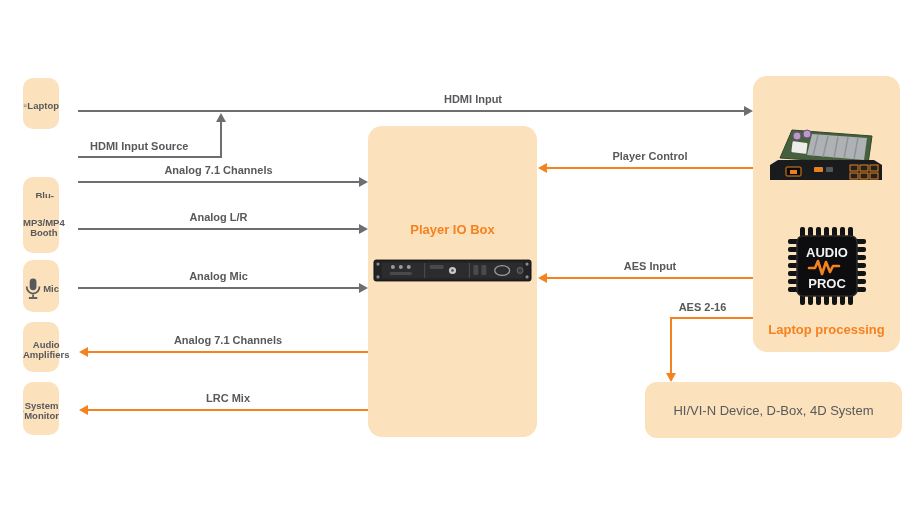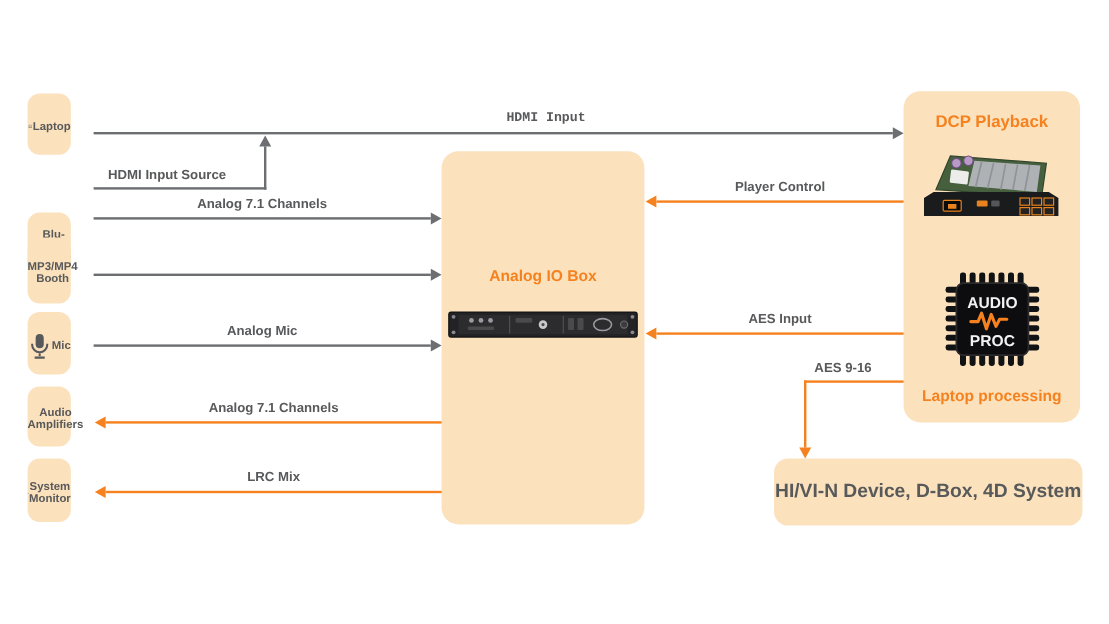--- a/index.html
+++ b/index.html
@@ -33,21 +33,21 @@
 
   #dcp-box{left:753px;top:76px;width:147px;height:276px;}
   #dcp-title{top:17px;font-size:14px;}
   #sr-img{position:absolute;top:44px;left:13px;}
   #sr-model{top:114px;font-size:17px;}
   #chip-img{position:absolute;top:150px;left:34px;}
   #dcp-caption{top:246px;font-size:13px;}
 
   #target-box{left:645px;top:382px;width:257px;height:56px;border-radius:12px;
               display:flex;align-items:center;justify-content:center;}
-  #target-box span{font-size:16px;font-weight:700;color:var(--dark);text-align:right;}
+  #target-box span{font-size:13px;font-weight:400;color:var(--dark);text-align:right;}
 
   
   .hline{position:absolute;height:2px;}
   .vline{position:absolute;width:2px;}
   .ldark{background:var(--line-dark);}
   .lorange{background:var(--orange);}
   .arr{position:absolute;width:0;height:0;}
   .arr-r-dark{border-top:5px solid transparent;border-bottom:5px solid transparent;border-left:9px solid var(--line-dark);}
   .arr-u-dark{border-left:5px solid transparent;border-right:5px solid transparent;border-bottom:9px solid var(--line-dark);}
   .arr-l-orange{border-top:5px solid transparent;border-bottom:5px solid transparent;border-right:9px solid var(--orange);}
@@ -118,21 +118,21 @@
       <path d="M11 6 a8.5 8.5 0 0 1 12 0" stroke="#58595B" stroke-width="2" fill="none"></path>
       <path d="M13.8 9 a4.6 4.6 0 0 1 6.4 0" stroke="#58595B" stroke-width="2" fill="none"></path>
       <circle cx="17" cy="11.4" r="1.3" fill="#58595B"></circle>
       <rect x="4" y="14" width="26" height="11" rx="5.5" fill="#58595B"></rect>
       <text x="17" y="22.6" font-size="8" fill="#FBE1BC" text-anchor="middle" font-family="DejaVu Sans">♪</text>
     </svg>
     <span class="dlabel">System Monitor</span>
   </div>
 
   <div class="bigbox" id="aib-box">
-    <div class="orange-title" id="aib-title">Analog IO Box</div>
+    <div class="orange-title" id="aib-title">Player IO Box</div>
     <svg id="aib-rack" width="159" height="23" viewBox="0 0 160 23">
       <rect x="1" y="1" width="158" height="21" rx="2" fill="#232325" stroke="#141415"></rect>
       <rect x="9" y="3.5" width="142" height="16" fill="#2C2C2E"></rect>
       <circle cx="5" cy="5" r="1.6" fill="#8A8A8E"></circle>
         <circle cx="5" cy="18" r="1.6" fill="#8A8A8E"></circle>
       <circle cx="155" cy="5" r="1.6" fill="#8A8A8E"></circle>
         <circle cx="155" cy="18" r="1.6" fill="#8A8A8E"></circle>
       <circle cx="20" cy="8" r="2" fill="#9A9AA0"></circle>
         <circle cx="28" cy="8" r="2" fill="#9A9AA0"></circle>
         <circle cx="36" cy="8" r="2" fill="#9A9AA0"></circle>
@@ -143,21 +143,20 @@
         <circle cx="80" cy="11.5" r="1.3" fill="#4A4A4C"></circle>
       <line x1="97" y1="4" x2="97" y2="19" stroke="#4F4F52" stroke-width="1"></line>
       <rect x="101" y="6" width="5" height="10" rx="1" fill="#4A4A4C"></rect>
       <rect x="109" y="6" width="5" height="10" rx="1" fill="#4A4A4C"></rect>
       <ellipse cx="130" cy="11.5" rx="7.5" ry="5" fill="none" stroke="#9A9AA0" stroke-width="1.3"></ellipse>
       <circle cx="148" cy="11.5" r="3" fill="#3C3C3E" stroke="#6B6B6E" stroke-width="1"></circle>
     </svg>
   </div>
 
   <div class="bigbox" id="dcp-box">
-    <div class="orange-title" id="dcp-title">DCP Playback</div>
     <svg id="sr-img" width="120" height="64" viewBox="0 0 120 64">
       <path d="M14 38 L26 10 L106 16 L102 44 Z" fill="#46603E" stroke="#32462E" stroke-width="1"></path>
       <path d="M46 14 L101 18 L98 40 L41 35 Z" fill="#AEB2B5"></path>
       <line x1="52" y1="15" x2="47" y2="36" stroke="#8F9397" stroke-width="1.4"></line>
       <line x1="62" y1="16" x2="57" y2="37" stroke="#8F9397" stroke-width="1.4"></line>
       <line x1="72" y1="16.5" x2="68" y2="38" stroke="#8F9397" stroke-width="1.4"></line>
       <line x1="82" y1="17" x2="78" y2="38.5" stroke="#8F9397" stroke-width="1.4"></line>
       <line x1="92" y1="17.5" x2="88" y2="39" stroke="#8F9397" stroke-width="1.4"></line>
       <circle cx="31" cy="16" r="4" fill="#B89AC6" stroke="#6D4D7D" stroke-width="1"></circle>
       <circle cx="41" cy="14" r="4" fill="#B89AC6" stroke="#6D4D7D" stroke-width="1"></circle>
@@ -212,33 +211,34 @@
     </svg>
     <div class="orange-title" id="dcp-caption">Laptop processing</div>
   </div>
 
   <div class="bigbox" id="target-box">
     <span>HI/VI-N Device, D-Box, 4D System</span>
   </div>
 
   <div class="hline ldark" style="left:78px;top:110px;width:666px;"></div>
   <div class="arr arr-r-dark" style="left:744px;top:106px;"></div>
-  <div class="clabel ctr" style="left:330px;top:93px;width:250px;font-family:Liberation Mono, monospace;">HDMI Input</div>
+  <div class="clabel ctr" style="left:348px;top:93px;width:250px;">HDMI Input</div>
 
   <div class="hline ldark" style="left:78px;top:156px;width:144px;"></div>
   <div class="vline ldark" style="left:220px;top:122px;height:36px;"></div>
   <div class="arr arr-u-dark" style="left:216px;top:113px;"></div>
   <div class="clabel" style="left:90px;top:140px;">HDMI Input Source</div>
 
   <div class="hline ldark" style="left:78px;top:181px;width:281px;"></div>
   <div class="arr arr-r-dark" style="left:359px;top:177px;"></div>
   <div class="clabel ctr" style="left:78px;top:164px;width:281px;">Analog 7.1 Channels</div>
 
   <div class="hline ldark" style="left:78px;top:228px;width:281px;"></div>
   <div class="arr arr-r-dark" style="left:359px;top:224px;"></div>
+  <div class="clabel ctr" style="left:78px;top:211px;width:281px;">Analog L/R</div>
 
   <div class="hline ldark" style="left:78px;top:287px;width:281px;"></div>
   <div class="arr arr-r-dark" style="left:359px;top:283px;"></div>
   <div class="clabel ctr" style="left:78px;top:270px;width:281px;">Analog Mic</div>
 
   <div class="hline lorange" style="left:88px;top:351px;width:280px;"></div>
   <div class="arr arr-l-orange" style="left:79px;top:347px;"></div>
   <div class="clabel ctr" style="left:88px;top:334px;width:280px;">Analog 7.1 Channels</div>
 
   <div class="hline lorange" style="left:88px;top:409px;width:280px;"></div>
@@ -249,15 +249,15 @@
   <div class="arr arr-l-orange" style="left:538px;top:163px;"></div>
   <div class="clabel ctr" style="left:547px;top:150px;width:206px;">Player Control</div>
 
   <div class="hline lorange" style="left:547px;top:277px;width:206px;"></div>
   <div class="arr arr-l-orange" style="left:538px;top:273px;"></div>
   <div class="clabel ctr" style="left:547px;top:260px;width:206px;">AES Input</div>
 
   <div class="hline lorange" style="left:670px;top:317px;width:83px;"></div>
   <div class="vline lorange" style="left:670px;top:317px;height:56px;"></div>
   <div class="arr arr-d-orange" style="left:666px;top:373px;"></div>
-  <div class="clabel ctr" style="left:655px;top:301px;width:95px;">AES 9-16</div>
+  <div class="clabel ctr" style="left:655px;top:301px;width:95px;">AES 2-16</div>
 
 </div>
 
 </body></html>

